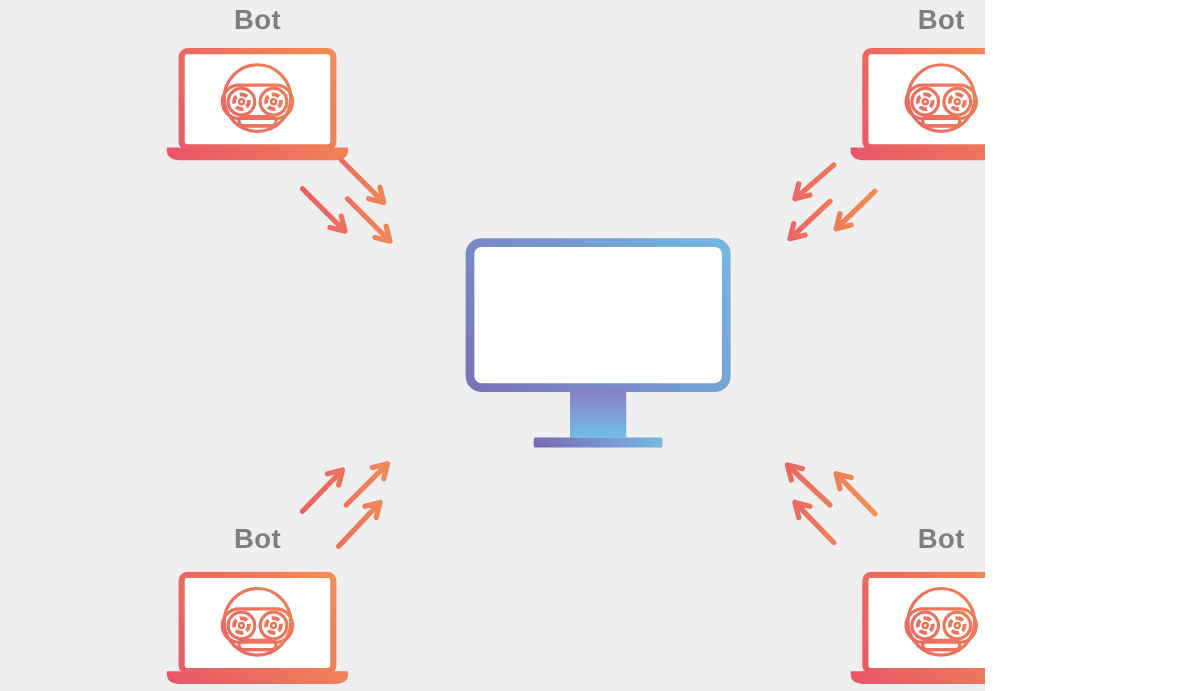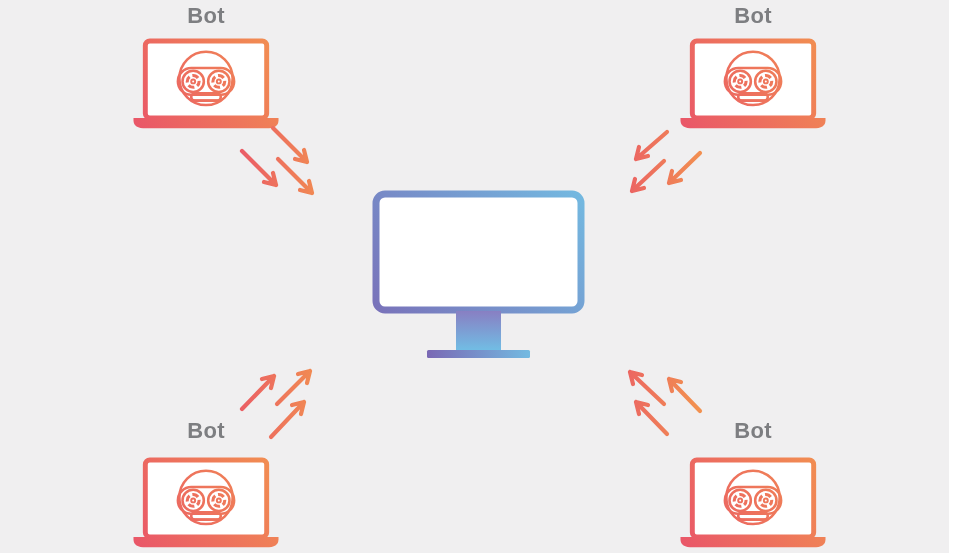--- a/index.html
+++ b/index.html
@@ -1,18 +1,18 @@
 <!DOCTYPE html>
 <html><head>
 <meta charset="utf-8">
 <style>
   html,body{margin:0;padding:0;}
   .stage{
     position:relative;
-    width:949px;height:553px;
+    width:788px;height:553px;
     background:#f0eff0;
     overflow:hidden;
     font-family:"Liberation Sans", sans-serif;
   }
   .defs-svg{position:absolute;width:0;height:0;}
   .bot-node{position:absolute;width:148px;}
   .bot-label{
     font-size:22px;font-weight:bold;color:#7d7e81;
     text-align:center;line-height:26px;
     letter-spacing:0.3px;

